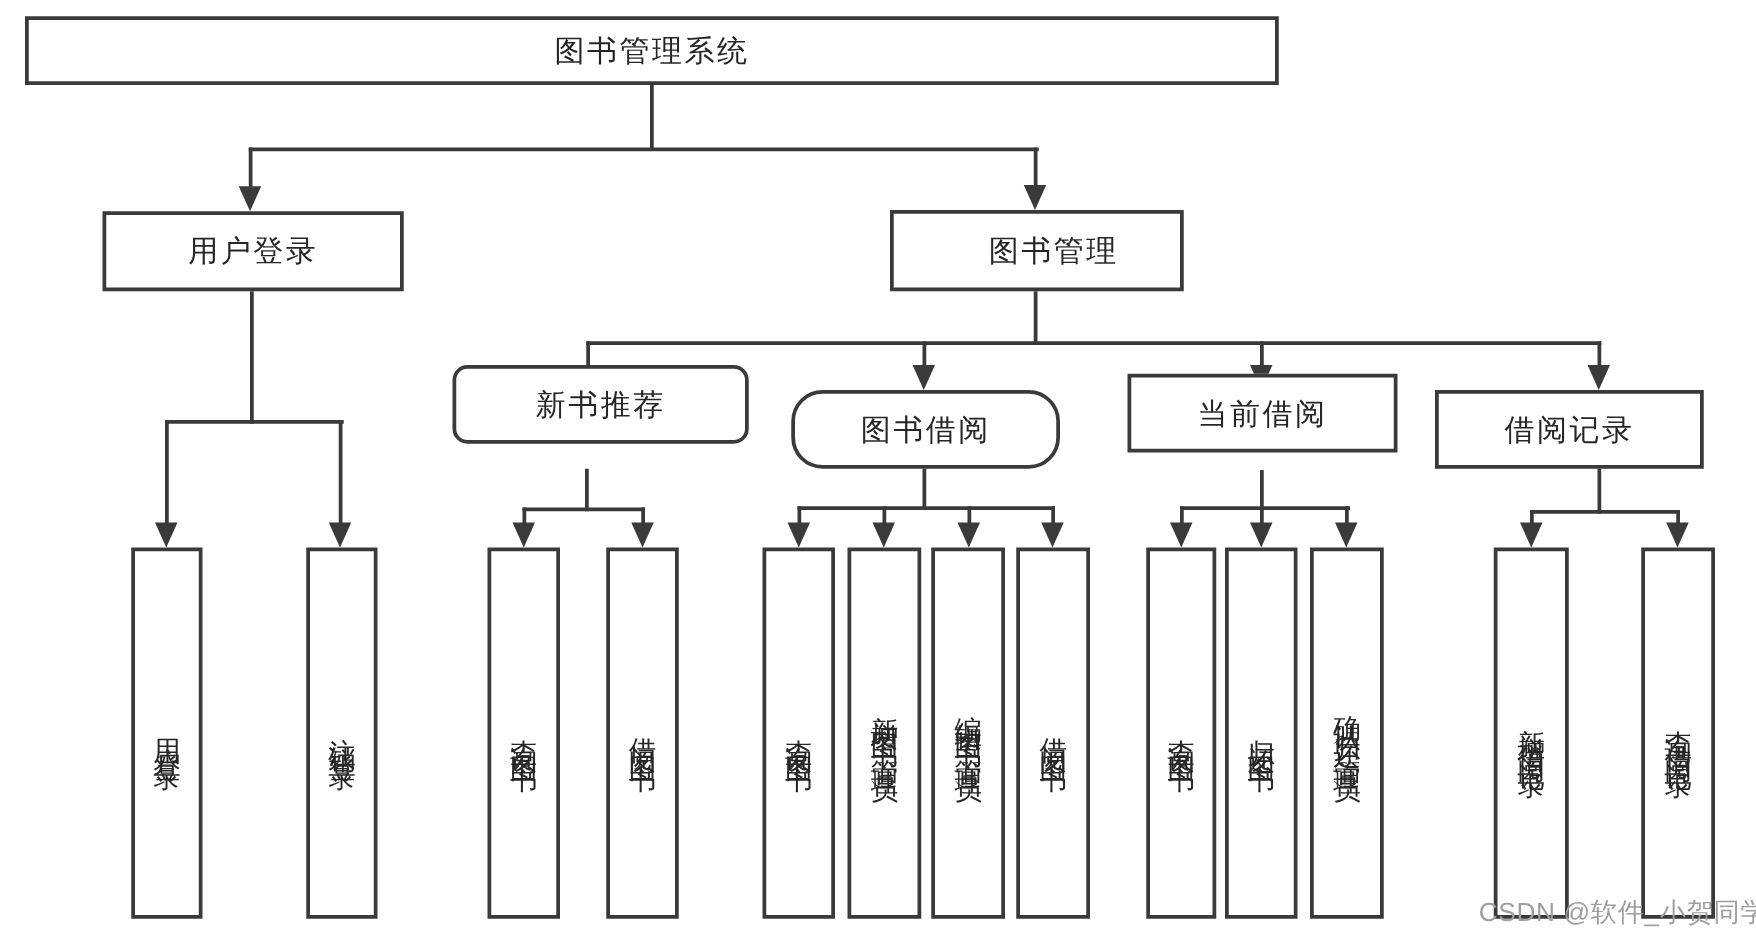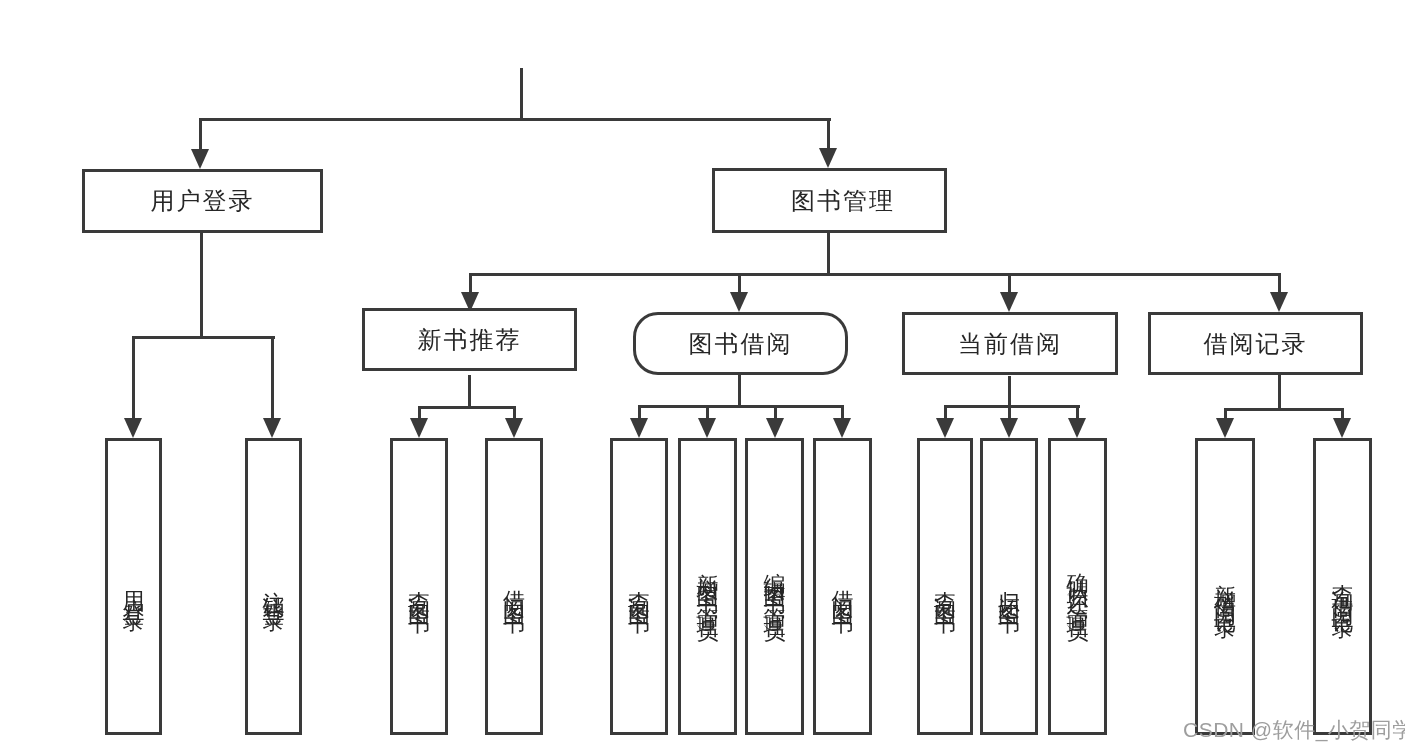--- a/index.html
+++ b/index.html
@@ -57,20 +57,23 @@
     letter-spacing: 0.5px;
     z-index: 5;
     white-space: nowrap;
   }
 </style>
 </head>
 <body>
 
 <div class="canvas">
 
+  <div class="box" style="left:20px; top:13px; width:1003px; height:55px;">
+    <span>图书管理系统</span>
+  </div>
 
   <div class="vline" style="left:520px; top:68px; height:52px;"></div>
   <div class="hline" style="left:199px; top:118px; width:632px;"></div>
   <div class="vline" style="left:199px; top:118px; height:34px;"></div>
   <div class="arrow" style="left:191px; top:149px;"></div>
   <div class="vline" style="left:827px; top:118px; height:33px;"></div>
   <div class="arrow" style="left:819px; top:148px;"></div>
 
   <div class="box" style="left:82px; top:169px; width:241px; height:64px;">
     <span>用户登录</span>
@@ -90,27 +93,27 @@
   <div class="hline" style="left:469px; top:273px; width:812px;"></div>
   <div class="vline" style="left:469px; top:273px; height:23px;"></div>
   <div class="arrow" style="left:461px; top:292px;"></div>
   <div class="vline" style="left:738px; top:273px; height:23px;"></div>
   <div class="arrow" style="left:730px; top:292px;"></div>
   <div class="vline" style="left:1008px; top:273px; height:23px;"></div>
   <div class="arrow" style="left:1000px; top:292px;"></div>
   <div class="vline" style="left:1278px; top:273px; height:23px;"></div>
   <div class="arrow" style="left:1270px; top:292px;"></div>
 
-  <div class="box" style="left:362px; top:308px; width:215px; height:63px;">
+  <div class="box" style="left:362px; top:292px; width:237px; height:63px;border-radius:12px;">
     <span>新书推荐</span>
   </div>
   <div class="box" style="left:633px; top:312px; width:215px; height:63px;border-radius:25px;">
     <span>图书借阅</span>
   </div>
-  <div class="box" style="left:902px; top:312px; width:216px; height:63px;">
+  <div class="box" style="left:902px; top:299px; width:216px; height:63px;">
     <span>当前借阅</span>
   </div>
   <div class="box" style="left:1148px; top:312px; width:215px; height:63px;">
     <span>借阅记录</span>
   </div>
 
   <div class="vline" style="left:468px; top:375px; height:34px;"></div>
   <div class="hline" style="left:418px; top:406px; width:98px;"></div>
   <div class="vline" style="left:418px; top:406px; height:14px;"></div>
   <div class="arrow" style="left:410px; top:418px;"></div>

